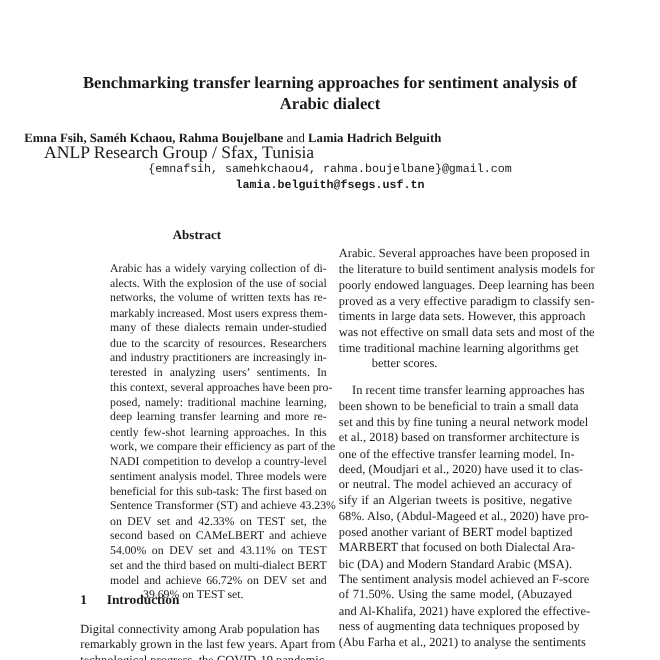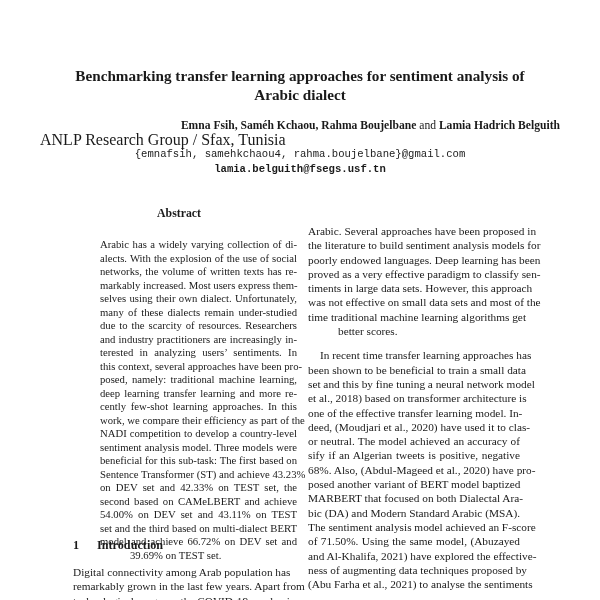--- a/index.html
+++ b/index.html
@@ -1,20 +1,20 @@
 <!DOCTYPE html>
 <html><head>
 <meta charset="utf-8">
 <style>
   html, body { margin: 0; padding: 0; background: #ffffff; }
   body { width: 600px; height: 600px; overflow: hidden; position: relative;
          font-family: "Liberation Serif", "DejaVu Serif", serif; color: #1a1a1a; }
   .title { position: absolute; left: 40px; top: 66px; width: 520px; text-align: center;
            font-weight: bold; font-size: 15.2px; line-height: 19px; }
-  .authors { position: absolute; left: 40px; top: 118px; width: 520px; text-align: right;
+  .authors { position: absolute; left: 22px; top: 118px; width: 520px; text-align: left;
              font-size: 11.6px; line-height: 15px; }
   .authors .b { font-weight: bold; }
   .affil { position: absolute; left: 40px; top: 132px; width: 520px; 
            font-size: 16px; line-height: 15px; }
   .mono { position: absolute; left: 40px; width: 520px; text-align: center;
           font-family: "Liberation Mono", "DejaVu Sans Mono", monospace; font-size: 10.6px; line-height: 15px; }
   .email1 { top: 147px; }
   .email2 { top: 162px; font-weight: bold; }
   .abs-head { position: absolute; left: 73px; top: 206px; width: 212px; text-align: center;
               font-weight: bold; font-size: 11.8px; }
@@ -49,21 +49,20 @@
 <div class="mono email1">{emnafsih, samehkchaou4, rahma.boujelbane}@gmail.com</div>
 <div class="mono email2">lamia.belguith@fsegs.usf.tn</div>
 
 <div class="abs-head">Abstract</div>
 
 <div class="col abstract" id="abstract-body">
     <span class="line">Arabic has a widely varying collection of di-</span>
     <span class="line">alects. With the explosion of the use of social</span>
     <span class="line">networks, the volume of written texts has re-</span>
     <span class="line">markably increased. Most users express them-</span>
-    <span class="line">selves using their own dialect. Unfortunately,</span>
     <span class="line">many of these dialects remain under-studied</span>
     <span class="line">due to the scarcity of resources. Researchers</span>
     <span class="line">and industry practitioners are increasingly in-</span>
     <span class="line">terested in analyzing users’ sentiments. In</span>
     <span class="line">this context, several approaches have been pro-</span>
     <span class="line">posed, namely: traditional machine learning,</span>
     <span class="line">deep learning transfer learning and more re-</span>
     <span class="line">cently few-shot learning approaches. In this</span>
     <span class="line">work, we compare their efficiency as part of the</span>
     <span class="line">NADI competition to develop a country-level</span>

